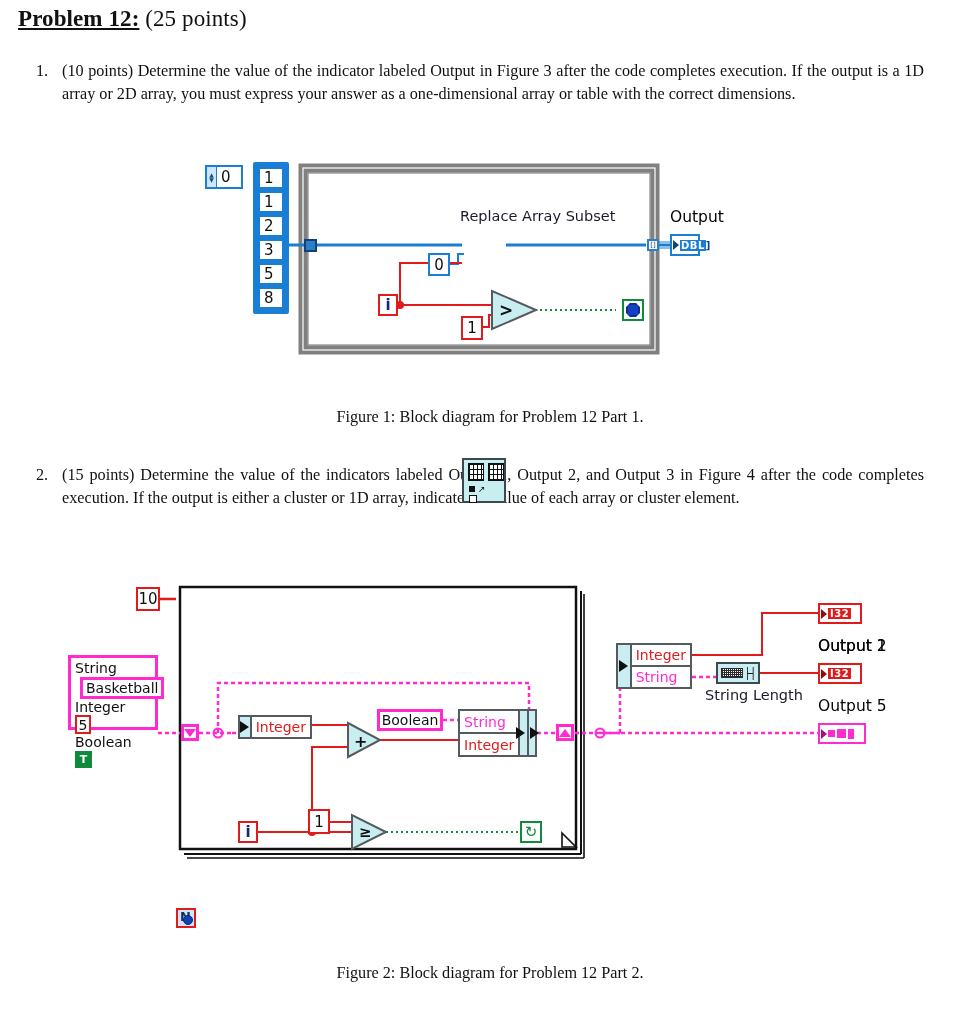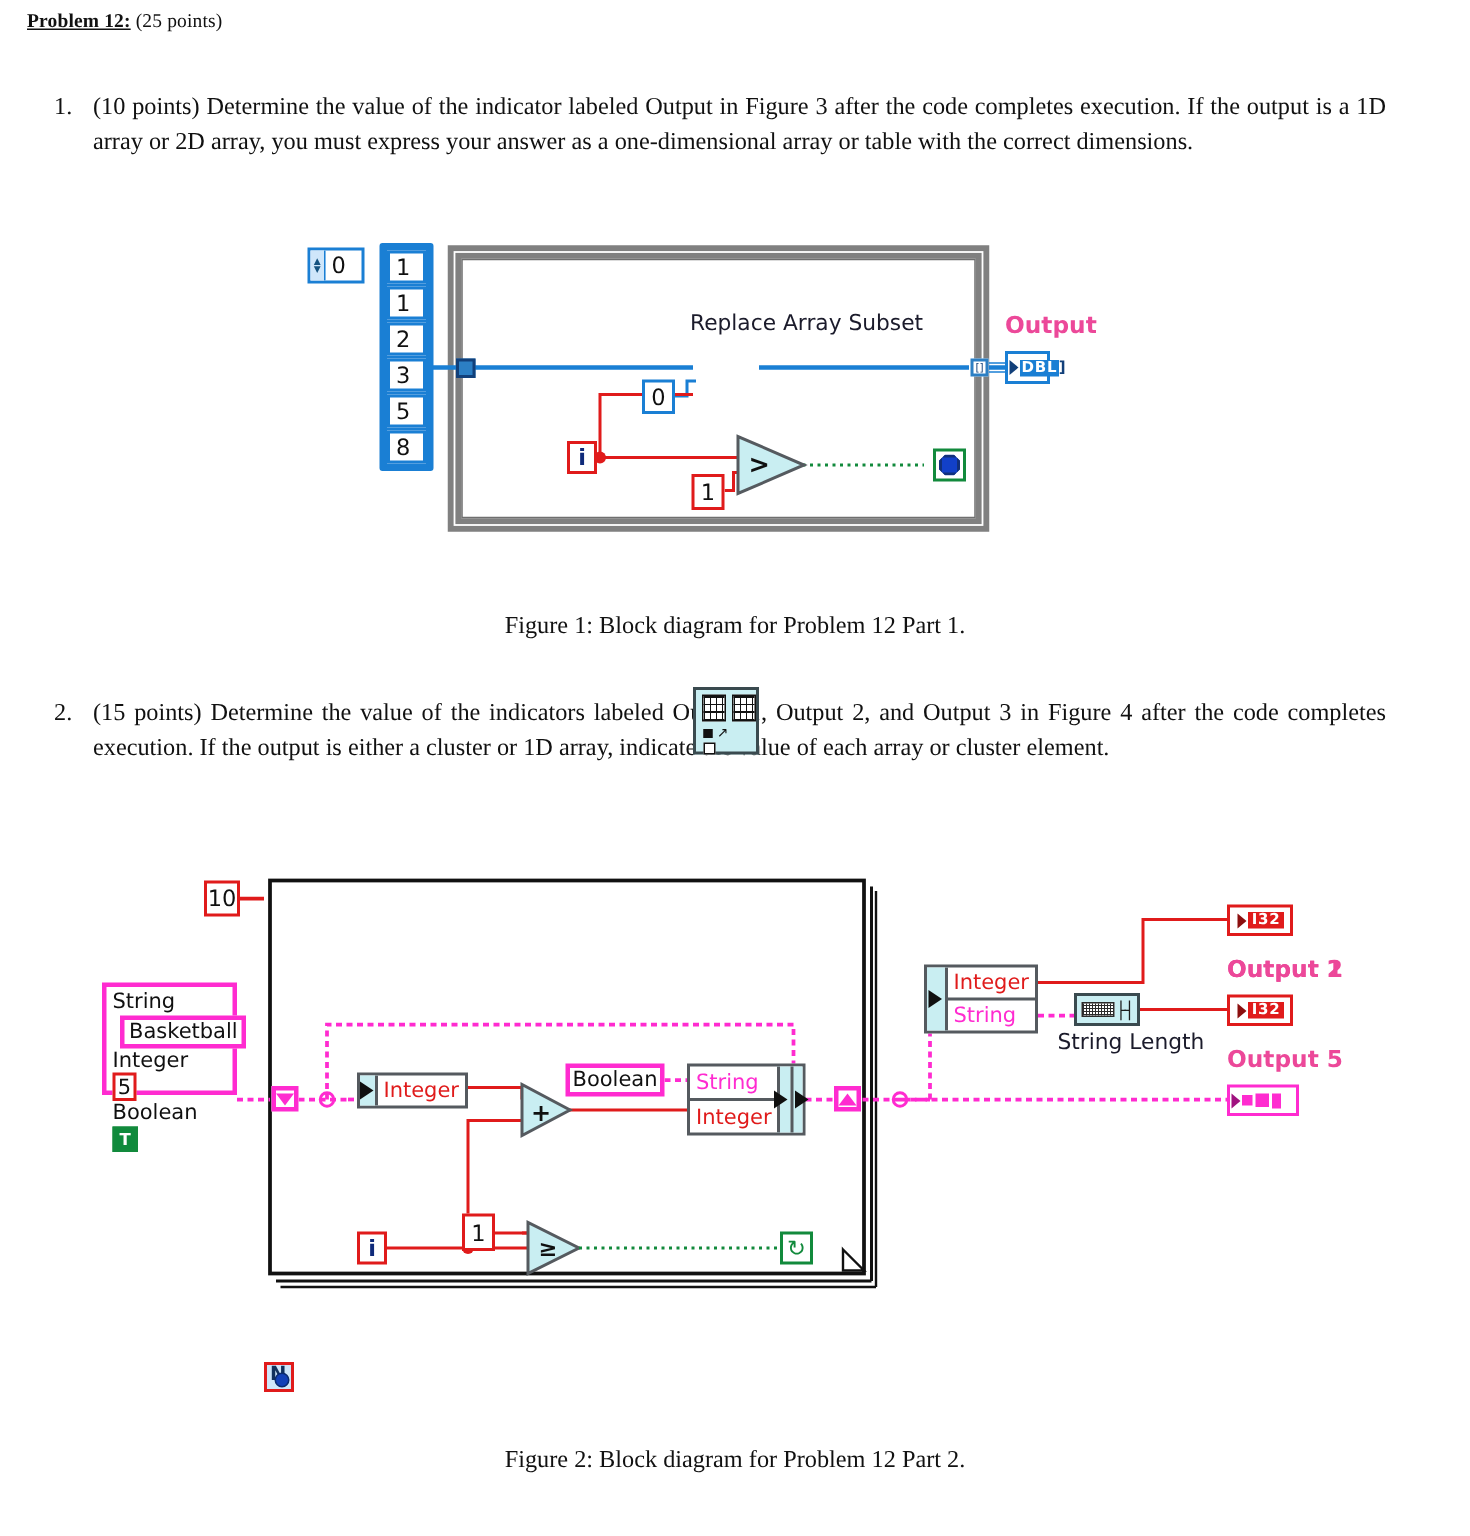--- a/index.html
+++ b/index.html
@@ -14,21 +14,21 @@
     font-family: "Liberation Serif", "DejaVu Serif", serif;
     color: #111111;
     overflow: hidden;
   }
 
   
   .problem-head {
     position: absolute;
     left: 18px;
     top: 6px;
-    font-size: 13px;
+    font-size: 23px;
     letter-spacing: .1px;
   }
   .problem-head .ul {
     font-weight: bold;
     text-decoration: underline;
   }
 
   .item {
     position: absolute;
     font-size: 16.2px;
@@ -166,21 +166,20 @@
   .ind-blue { color: #12407a; }
   .ind-blue .chip { background: #1a7fd4; color: #ffffff; padding: 0 1px; }
 
   .ind-red {
     border: 2px solid #e01b1b;
     background: #ffffff;
     box-sizing: border-box;
     display: flex; align-items: center;
     font-size: 10px; font-weight: bold; color: #e01b1b;
     padding-left: 1px;
-    justify-content: center;
   }
   .ind-red .arrowhead {
     width: 0; height: 0;
     border-left: 6px solid #8b0f0f;
     border-top: 5px solid transparent;
     border-bottom: 5px solid transparent;
     margin-right: 1px;
   }
   .ind-red .chip { background: #e01b1b; color: #ffffff; padding: 0 2px; letter-spacing: .5px; }
 
@@ -393,23 +392,22 @@
 
   .node-title {
     position: absolute;
     font-size: 14.5px;
     color: #1b1b2b;
     white-space: nowrap;
   }
   .ind-title {
     position: absolute;
     font-size: 15.5px;
-    color: #ec4899;
+    color: #000000;
     white-space: nowrap;
-    font-weight: bold;
   }
 </style>
 </head>
 <body>
 
 <div class="problem-head">
   <span class="ul">Problem 12:</span><span> (25 points)</span>
 </div>
 
 <div class="item item-1">

